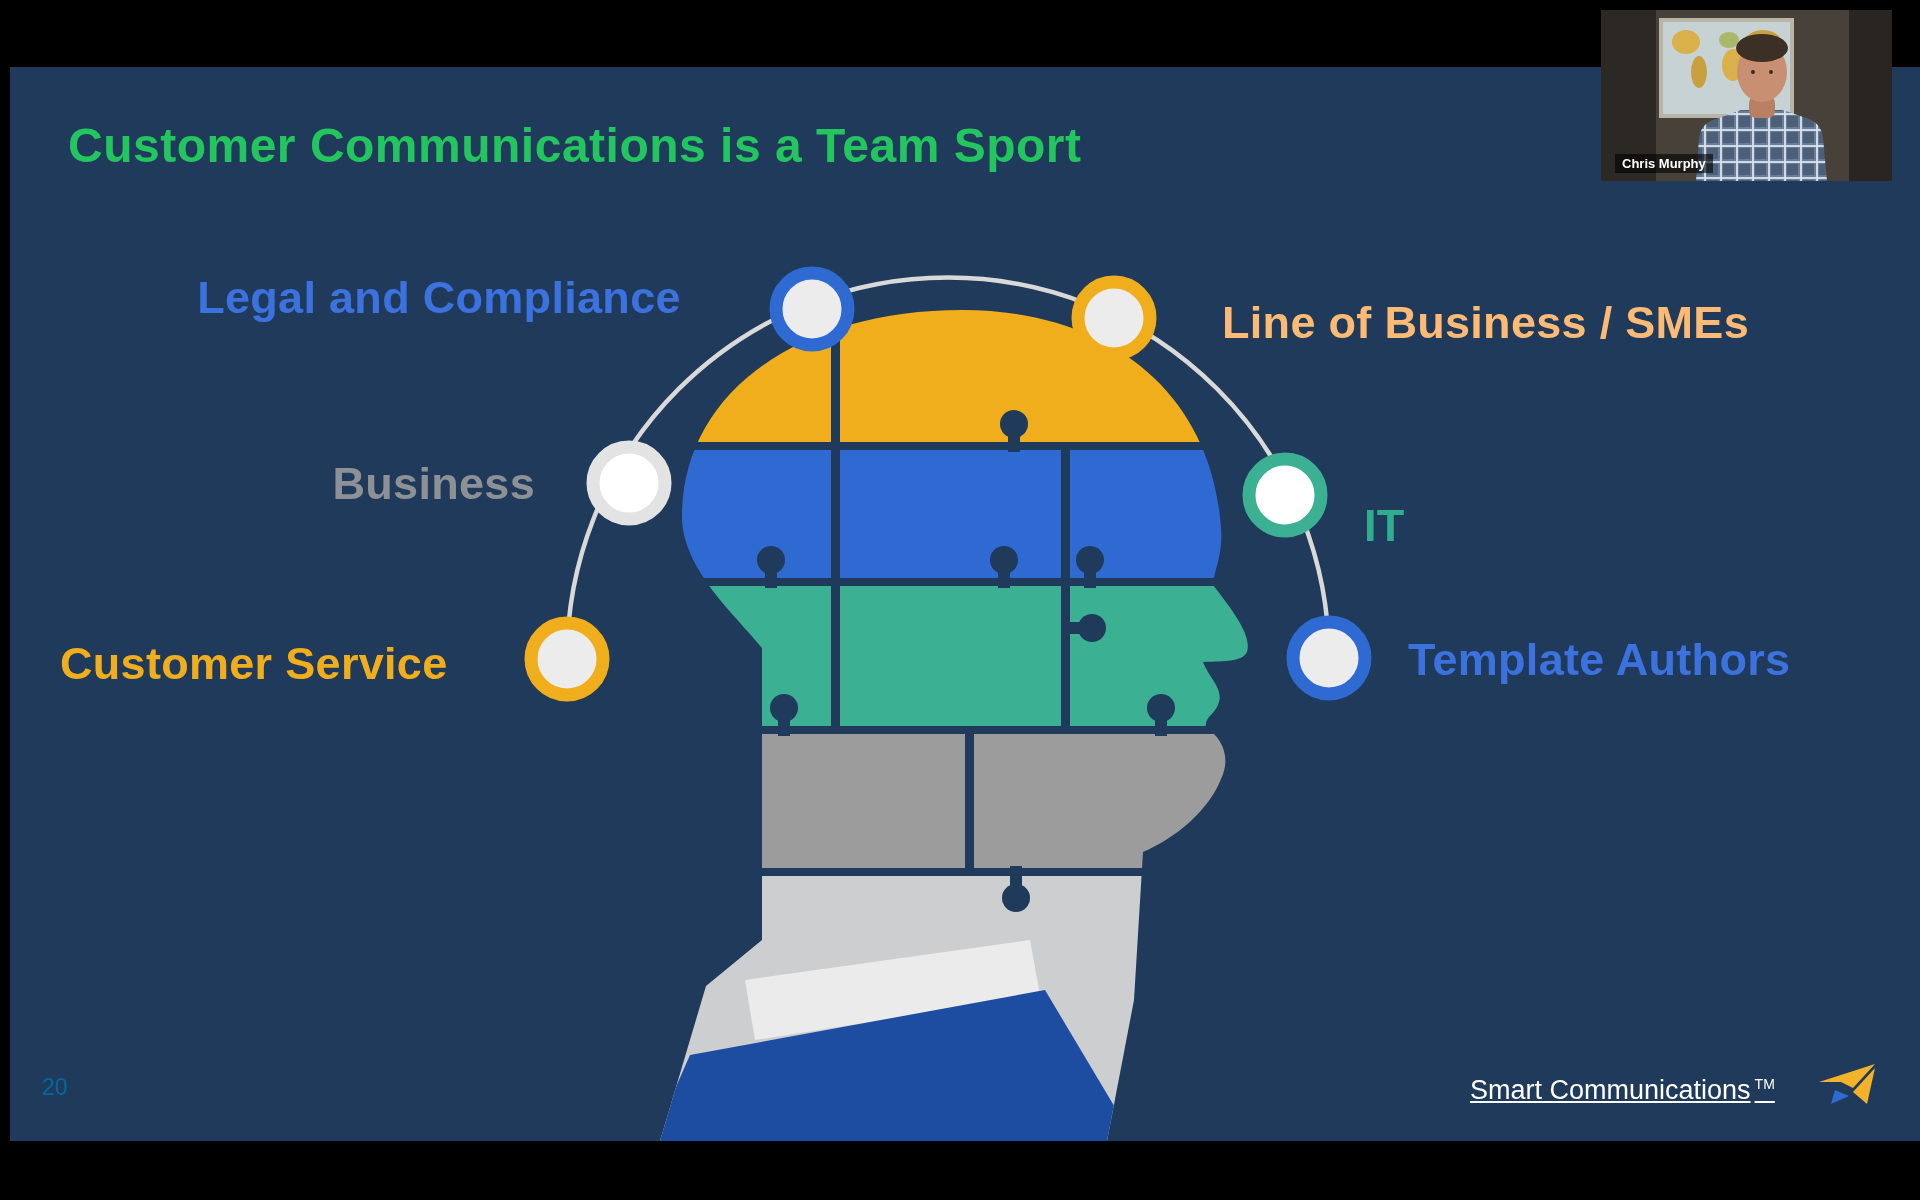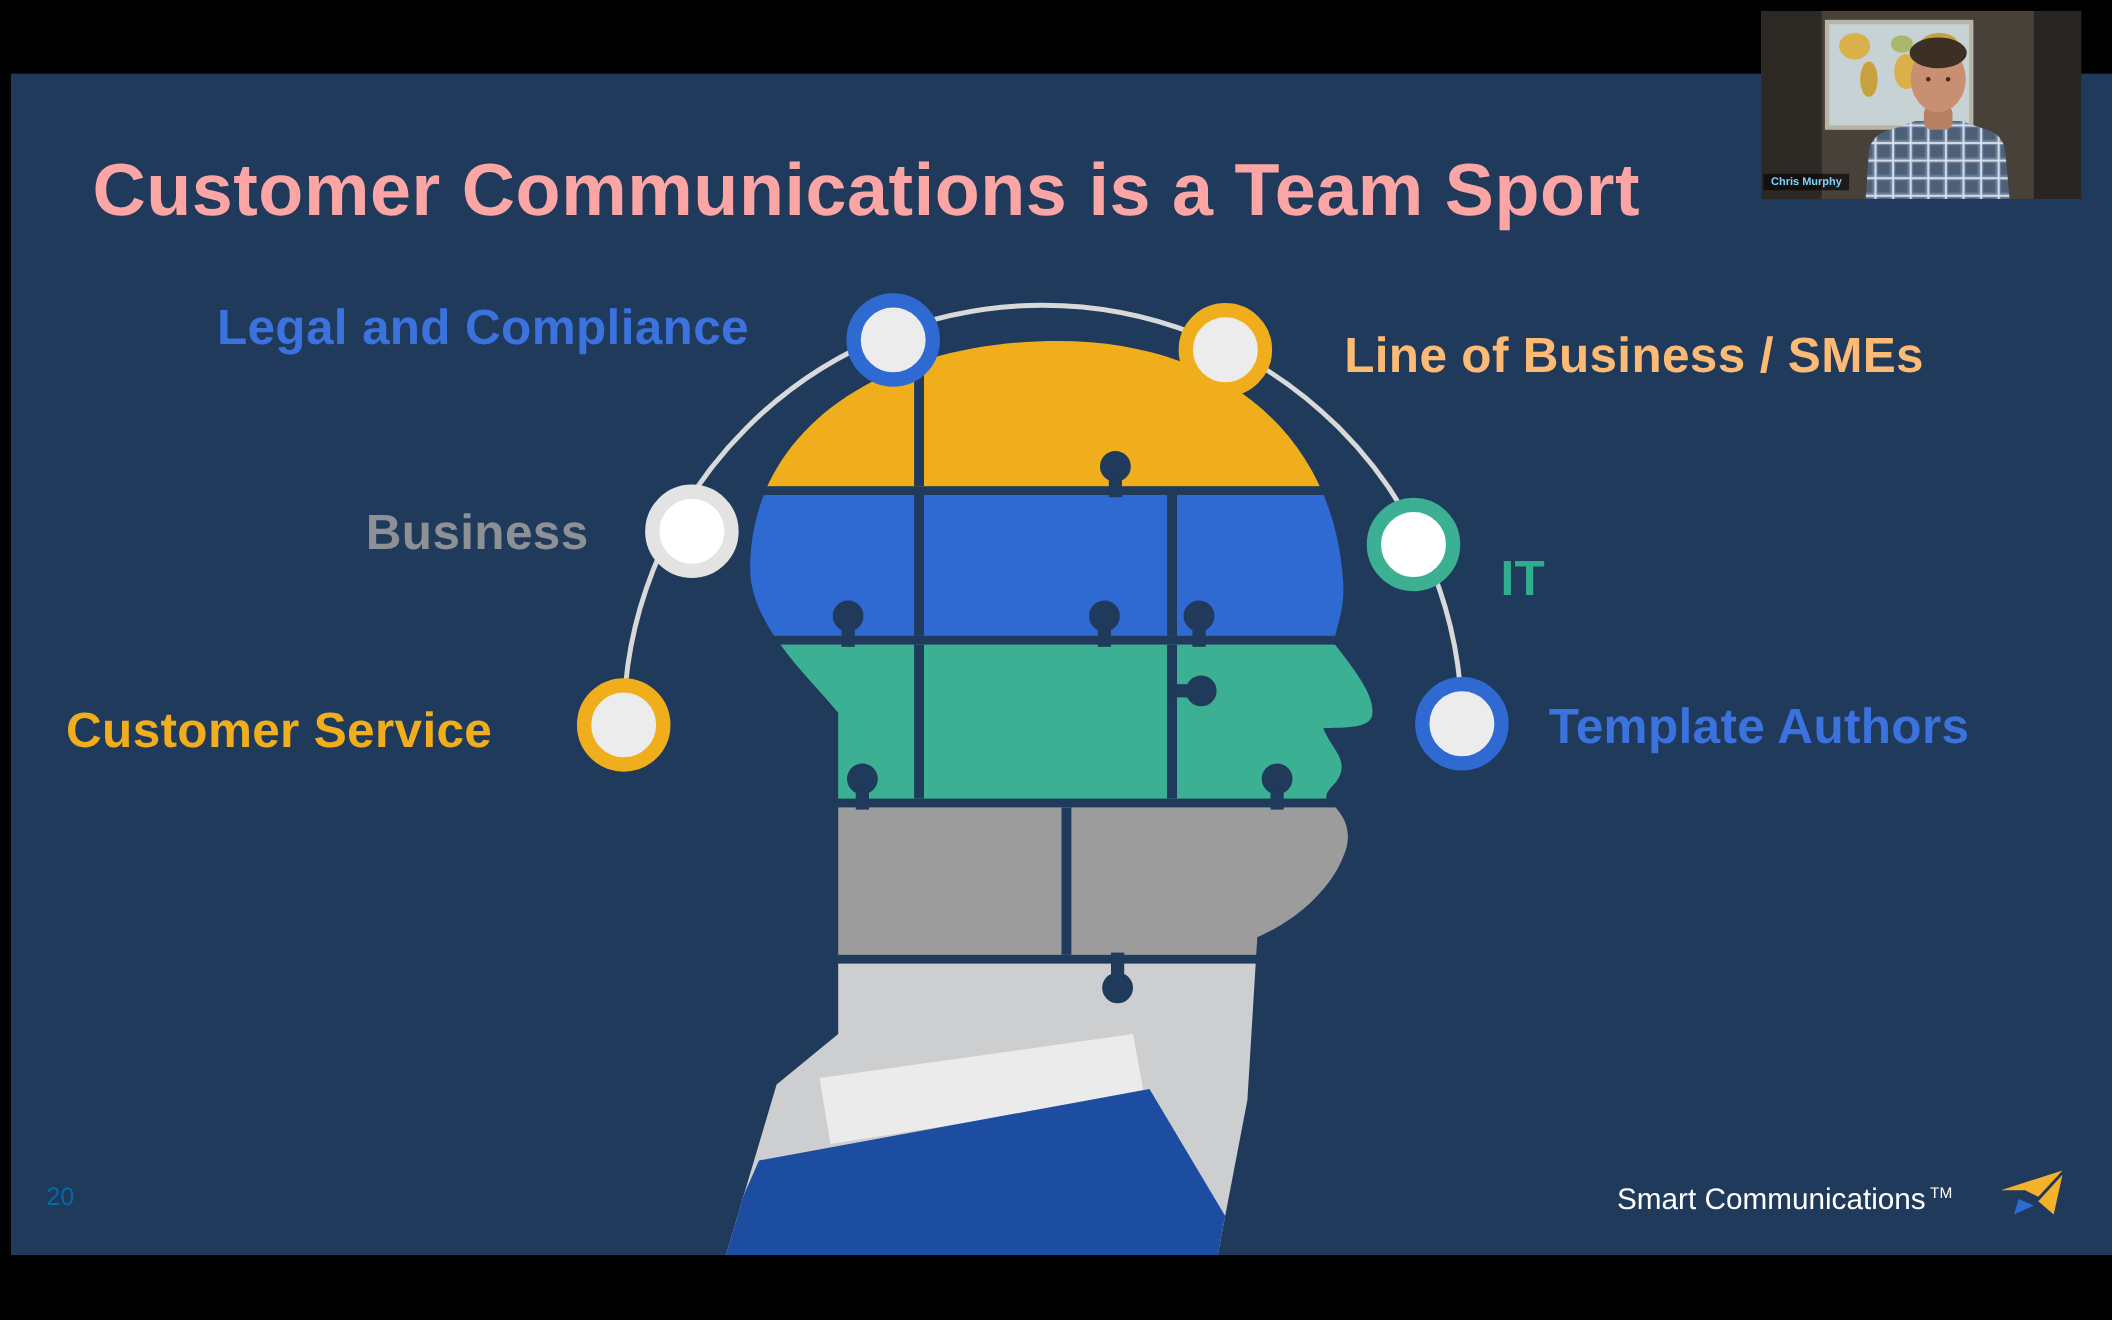--- a/index.html
+++ b/index.html
@@ -10,51 +10,52 @@
   .letterbox{position:absolute;background:#000;}
   .letterbox-top{left:0;top:0;width:1920px;height:67px;}
   .letterbox-bottom{left:0;top:1141px;width:1920px;height:59px;}
   .letterbox-left{left:0;top:0;width:10px;height:1200px;}
   .slide{
     position:absolute;left:10px;top:67px;width:1910px;height:1074px;
     background:#203a5b;
   }
   .diagram-svg{position:absolute;left:0;top:0;width:1920px;height:1200px;pointer-events:none;}
   .slide-title{
-    position:absolute;left:68px;top:118px;margin:16px;
-    color:#fca5a5;font-size:67px;font-weight:700;letter-spacing:0.5px;white-space:pre;
+    position:absolute;left:68px;top:118px;margin:0;
+    color:#22c55e;font-size:48px;font-weight:700;letter-spacing:0.5px;white-space:pre;
   }
   .role-label{
     position:absolute;font-size:45px;font-weight:700;white-space:pre;letter-spacing:0.3px;
   }
   .role-legal{left:150px;top:272px;width:578px;text-align:center;color:#3b72dd;}
   .role-lob{left:1222px;top:297px;color:#fdba74;}
   .role-marketing{left:150px;top:458px;width:385px;text-align:right;color:#8d9196;}
   .role-it{left:1364px;top:474px;color:#2fae8e;margin-top:26px;}
   .role-cs{left:60px;top:638px;width:420px;text-align:left;color:#f0ae1d;}
   .role-ta{left:1408px;top:634px;color:#3b72dd;text-align:center;}
   .page-number{
     position:absolute;left:42px;top:1074px;color:#0369a1;font-size:23px;
   }
   .footer{
     position:absolute;left:1470px;top:1066px;display:flex;align-items:flex-start;gap:42px;
     color:#ffffff;
+    text-decoration:underline;
   }
   .footer-brand{font-size:27px;line-height:36px;}
   .footer-brand sup{font-size:14px;vertical-align:super;margin-left:4px;}
   .footer-logo{width:62px;height:50px;margin-top:-4px;}
   .webcam{
     position:absolute;left:1601px;top:10px;width:291px;height:171px;
     background:#3a3633;overflow:hidden;
   }
   .webcam svg{display:block;width:291px;height:171px;}
   .name-tag{
-    position:absolute;left:2px;bottom:8px;
-    background:rgba(0,0,0,0.6);color:#7dd3fc;
-    font-size:10px;font-weight:700;padding:2px 7px;white-space:pre;
+    position:absolute;left:14px;bottom:8px;
+    background:rgba(0,0,0,0.6);color:#ffffff;
+    font-size:13px;font-weight:700;padding:2px 7px;white-space:pre;
   }
 </style>
 </head>
 <body>
 
 <div class="letterbox letterbox-top"></div>
 <div class="letterbox letterbox-bottom"></div>
 <div class="letterbox letterbox-left"></div>
 
 <div class="slide"></div>

